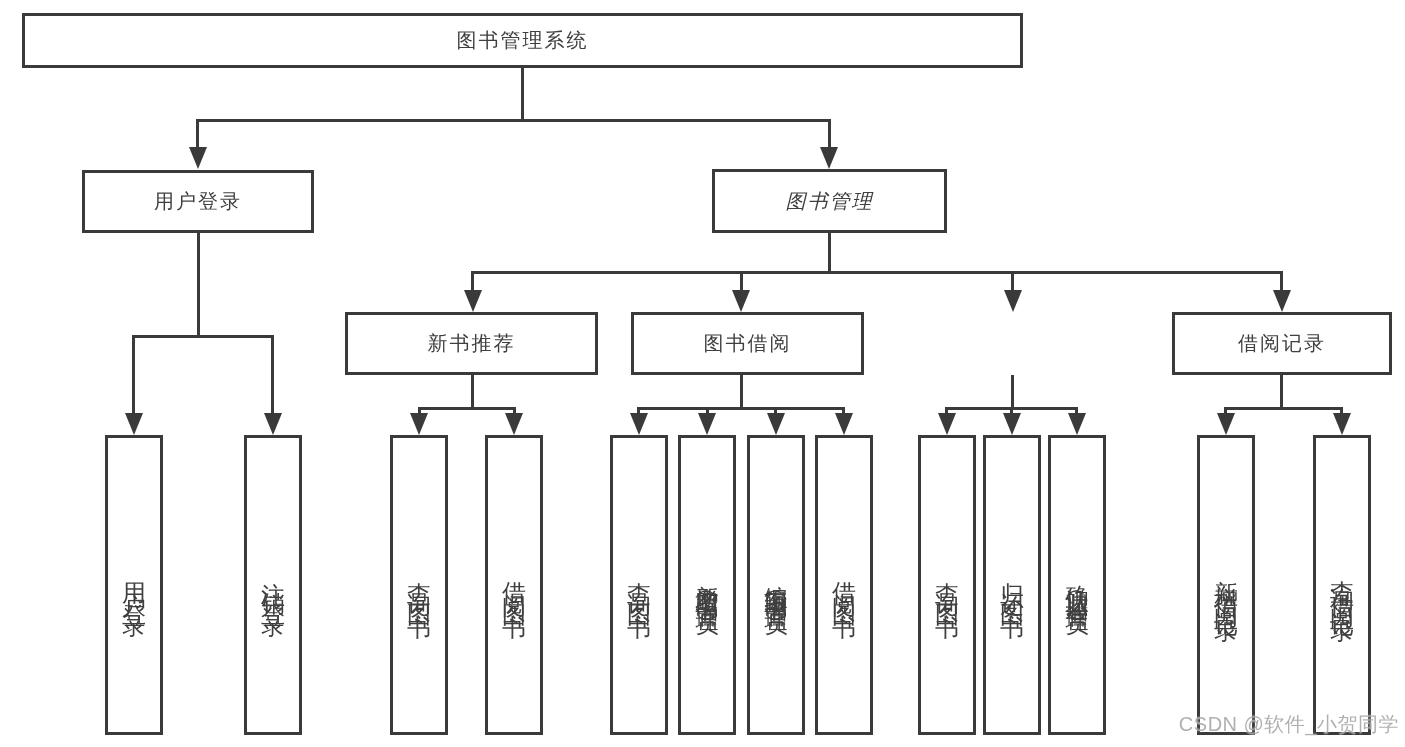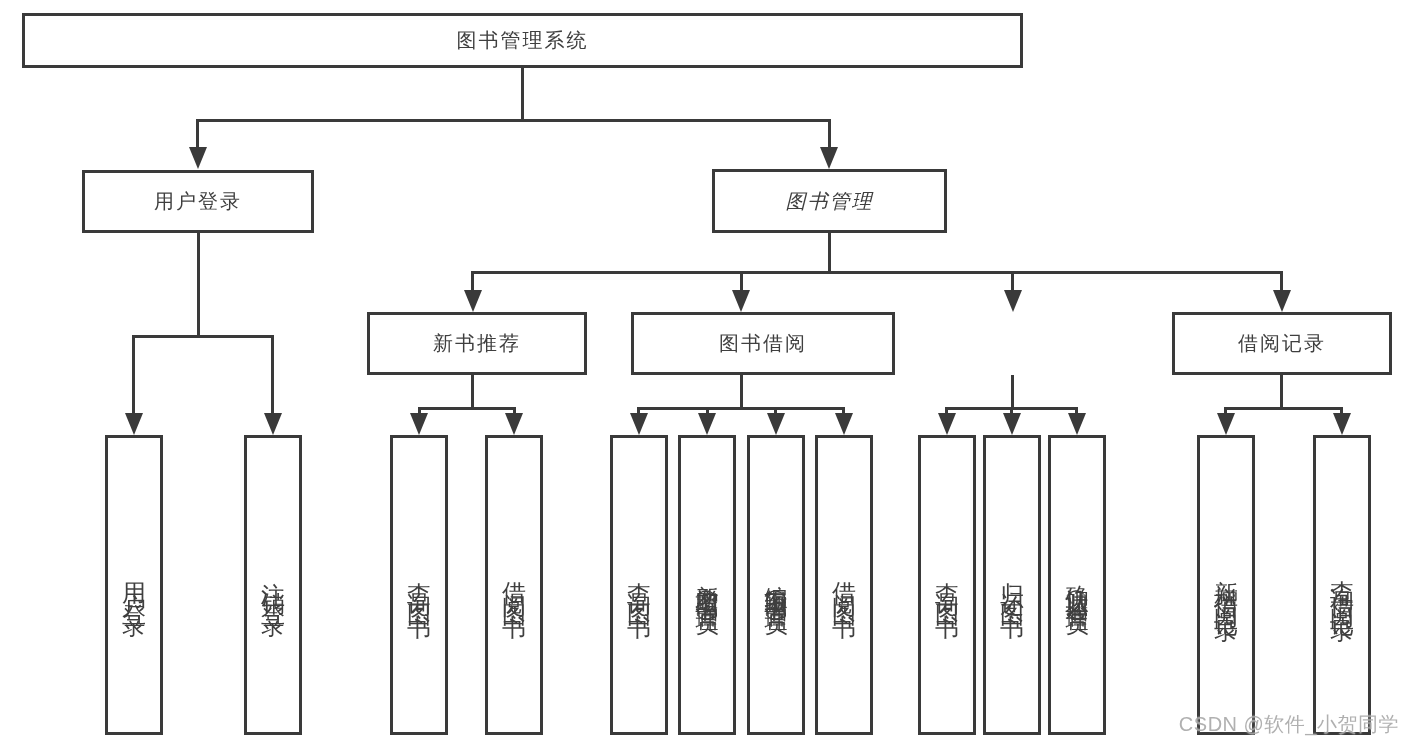--- a/index.html
+++ b/index.html
@@ -72,24 +72,24 @@
   <div class="hline" style="left:471px;top:271px;width:811px;"></div>
   <div class="vline" style="left:471px;top:271px;height:19px;"></div>
   <div class="ahead" style="left:464px;top:290px;"></div>
   <div class="vline" style="left:740px;top:271px;height:19px;"></div>
   <div class="ahead" style="left:732px;top:290px;"></div>
   <div class="vline" style="left:1011px;top:271px;height:19px;"></div>
   <div class="ahead" style="left:1004px;top:290px;"></div>
   <div class="vline" style="left:1280px;top:271px;height:19px;"></div>
   <div class="ahead" style="left:1273px;top:290px;"></div>
 
-  <div class="node" style="left:367px;top:312px;width:220px;height:63px;">
+  <div class="node" style="left:345px;top:312px;width:253px;height:63px;">
     <span class="hlabel">新书推荐</span>
   </div>
-  <div class="node" style="left:631px;top:312px;width:264px;height:63px;">
+  <div class="node" style="left:631px;top:312px;width:233px;height:63px;">
     <span class="hlabel">图书借阅</span>
   </div>
   <div class="node" style="left:1172px;top:312px;width:220px;height:63px;">
     <span class="hlabel">借阅记录</span>
   </div>
 
   <div class="vline" style="left:471px;top:375px;height:32px;"></div>
   <div class="hline" style="left:418px;top:407px;width:97px;"></div>
   <div class="vline" style="left:418px;top:407px;height:8px;"></div>
   <div class="ahead" style="left:410px;top:413px;"></div>

